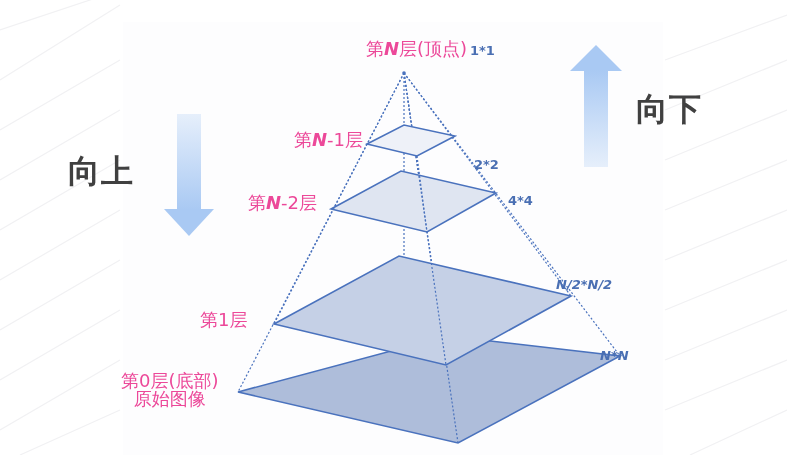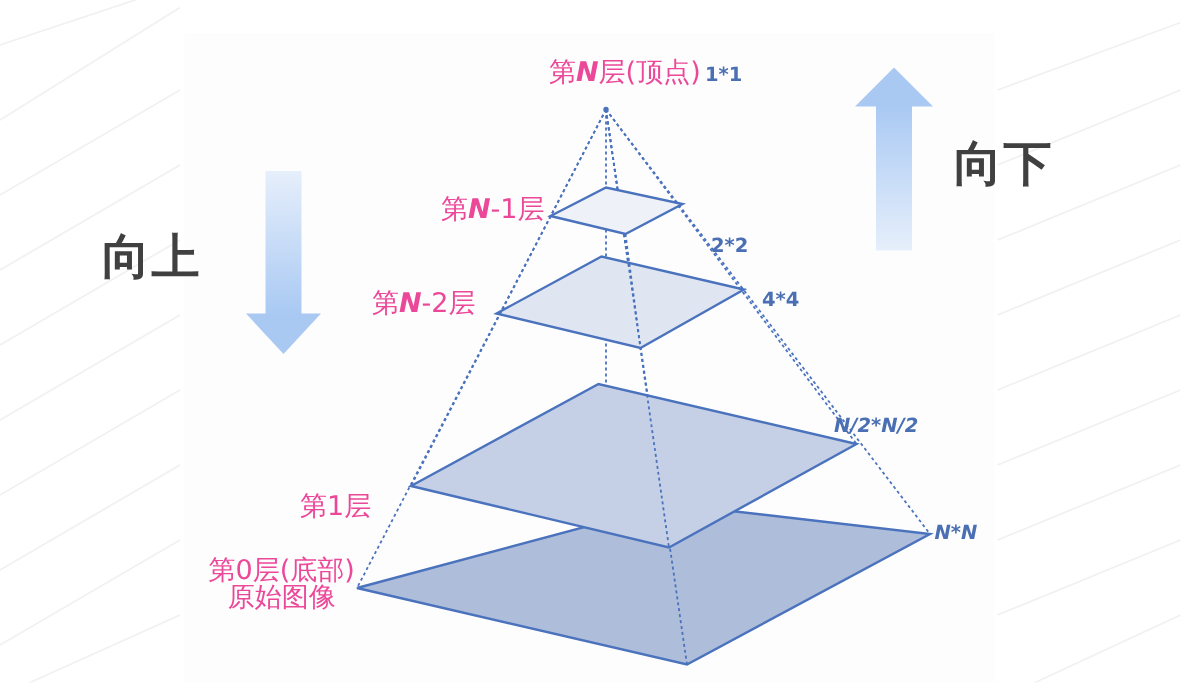--- a/index.html
+++ b/index.html
@@ -110,24 +110,24 @@
 <div class="lbl" style="left:294px; top:131px;">
   <span>第</span><i style="font-weight:bold;">N</i><span>-1层</span>
 </div>
 <div class="lbl size" style="left:474px; top:124px;margin-top:32px;">2*2</div>
 
 <div class="lbl" style="left:248px; top:194px;">
   <span>第</span><i style="font-weight:bold;">N</i><span>-2层</span>
 </div>
 <div class="lbl size" style="left:508px; top:192px;">4*4</div>
 
-<div class="lbl" style="left:200px; top:329px;">第1层</div>
+<div class="lbl" style="left:200px; top:311px;">第1层</div>
 <div class="lbl size italic" style="left:556px; top:276px;">
   <span>N</span><span>/2*</span><span>N</span><span>/2</span>
 </div>
 
-<div class="lbl" style="left:139px; top:372px; text-align:center;">
+<div class="lbl" style="left:121px; top:372px; text-align:center;">
   <div>第0层(底部)</div>
   <div>原始图像</div>
 </div>
-<div class="lbl size italic" style="left:623px; top:347px;">
+<div class="lbl size italic" style="left:600px; top:347px;">
   <span>N</span><span>*</span><span>N</span>
 </div>
 
 </body></html>

